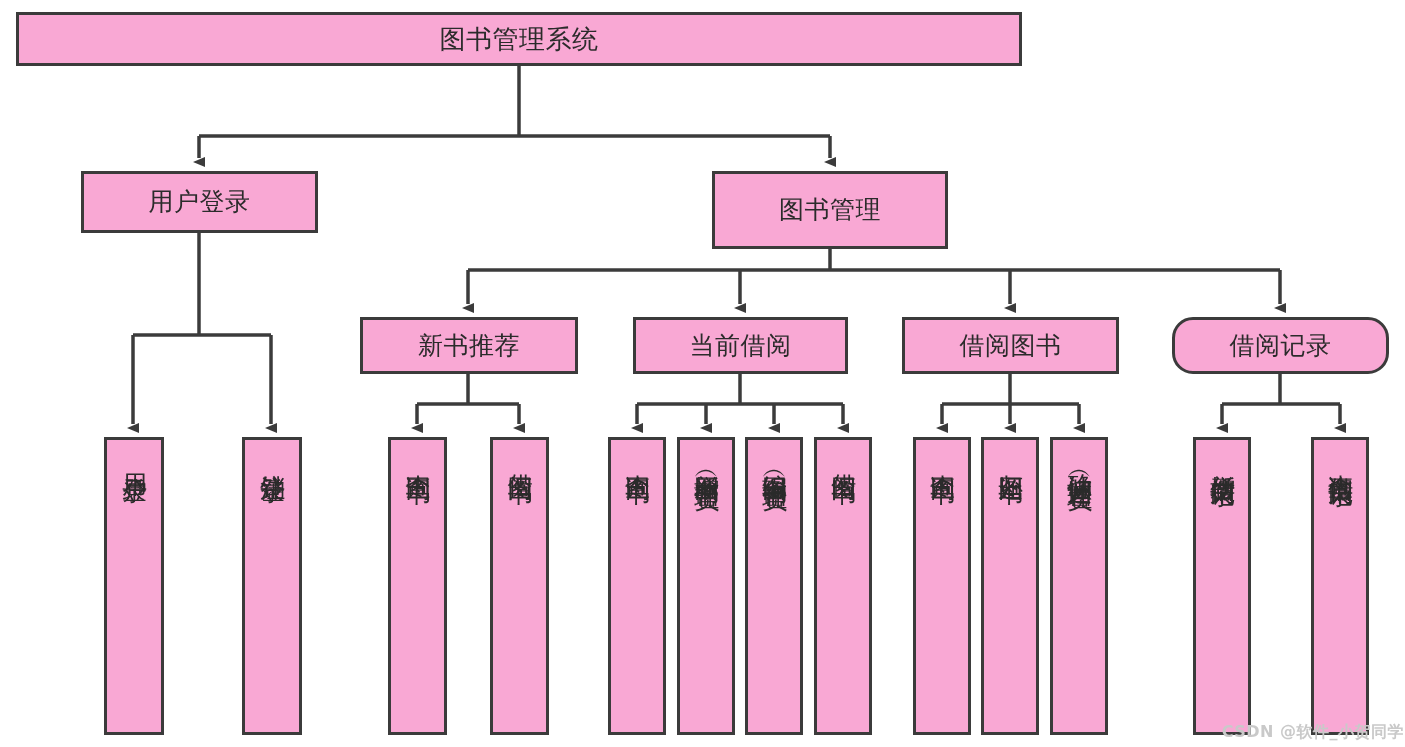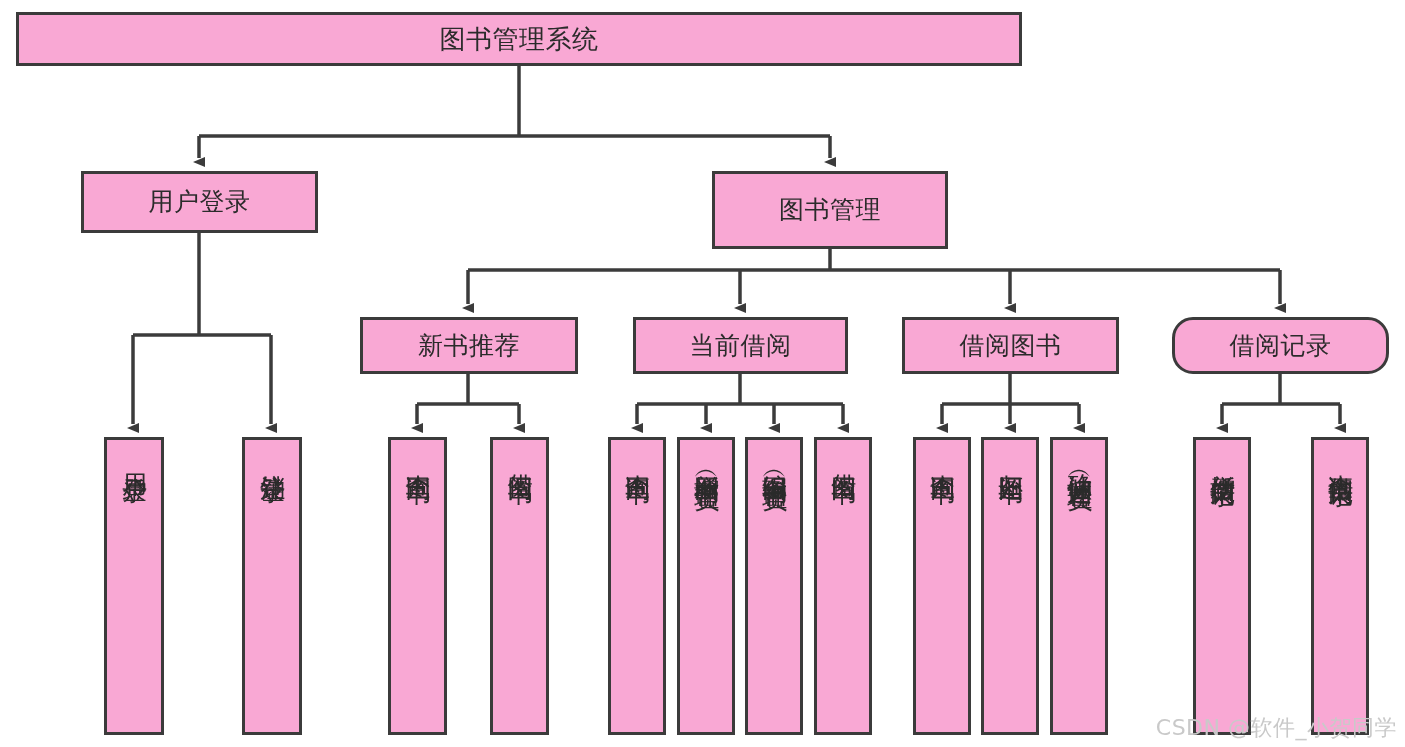--- a/index.html
+++ b/index.html
@@ -59,27 +59,28 @@
   .node.leaf .node-label {
     writing-mode: vertical-rl;
     text-orientation: upright;
     font-size: 25px;
     letter-spacing: 2px;
     line-height: 1.05;
     white-space: nowrap;
   }
   #watermark {
     position: absolute;
-    right: 8px;
+    right: 1px;
     bottom: 4px;
-    font-size: 22px;
+    font-size: 16px;
     color: #c9c9c9;
     letter-spacing: 0.5px;
     user-select: none;
     white-space: nowrap;
+    font-weight: bold;
   }
 </style>
 </head>
 <body>
 
 <div id="diagram-root">
 
   <svg id="edge-layer" viewBox="0 0 1405 747" width="1405" height="747">
     <defs>
       <marker id="arrowhead" markerWidth="10" markerHeight="12" refX="1" refY="6" orient="auto" markerUnits="userSpaceOnUse">

